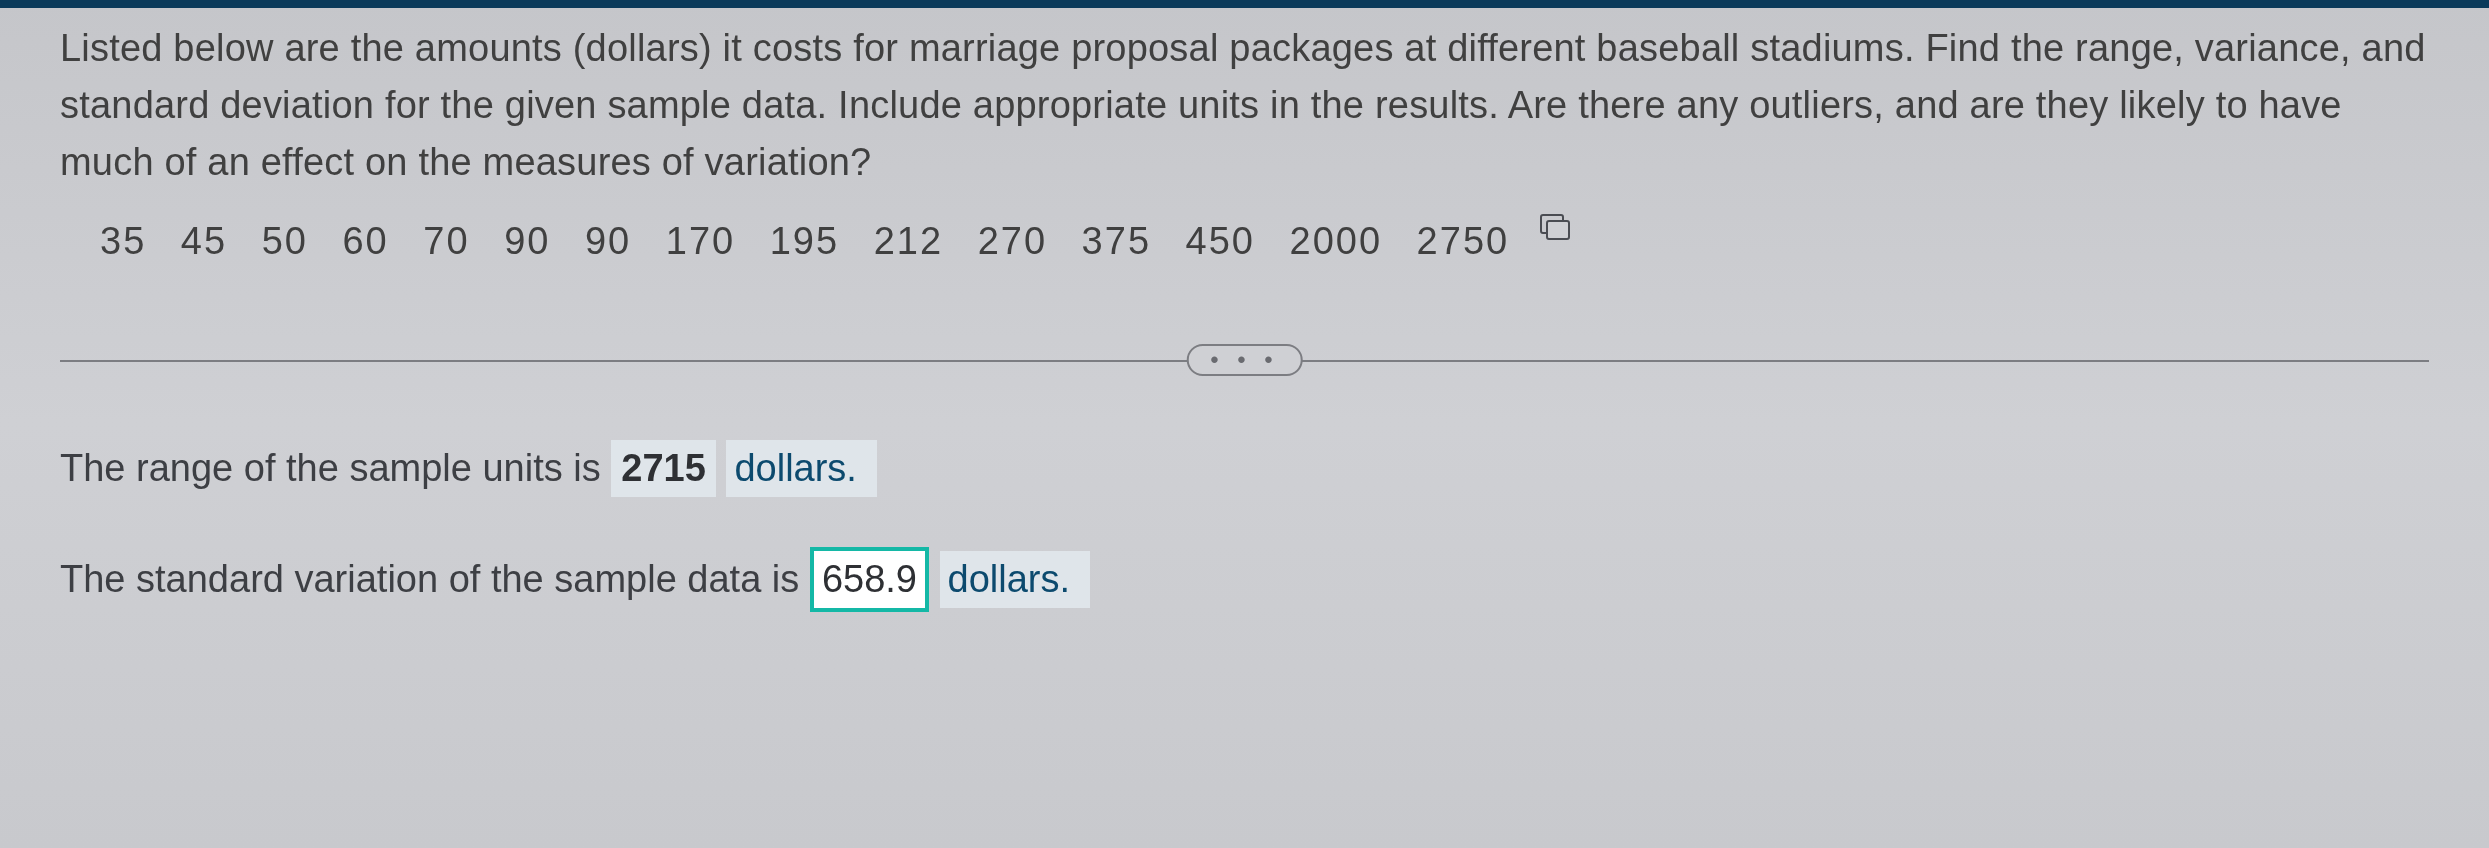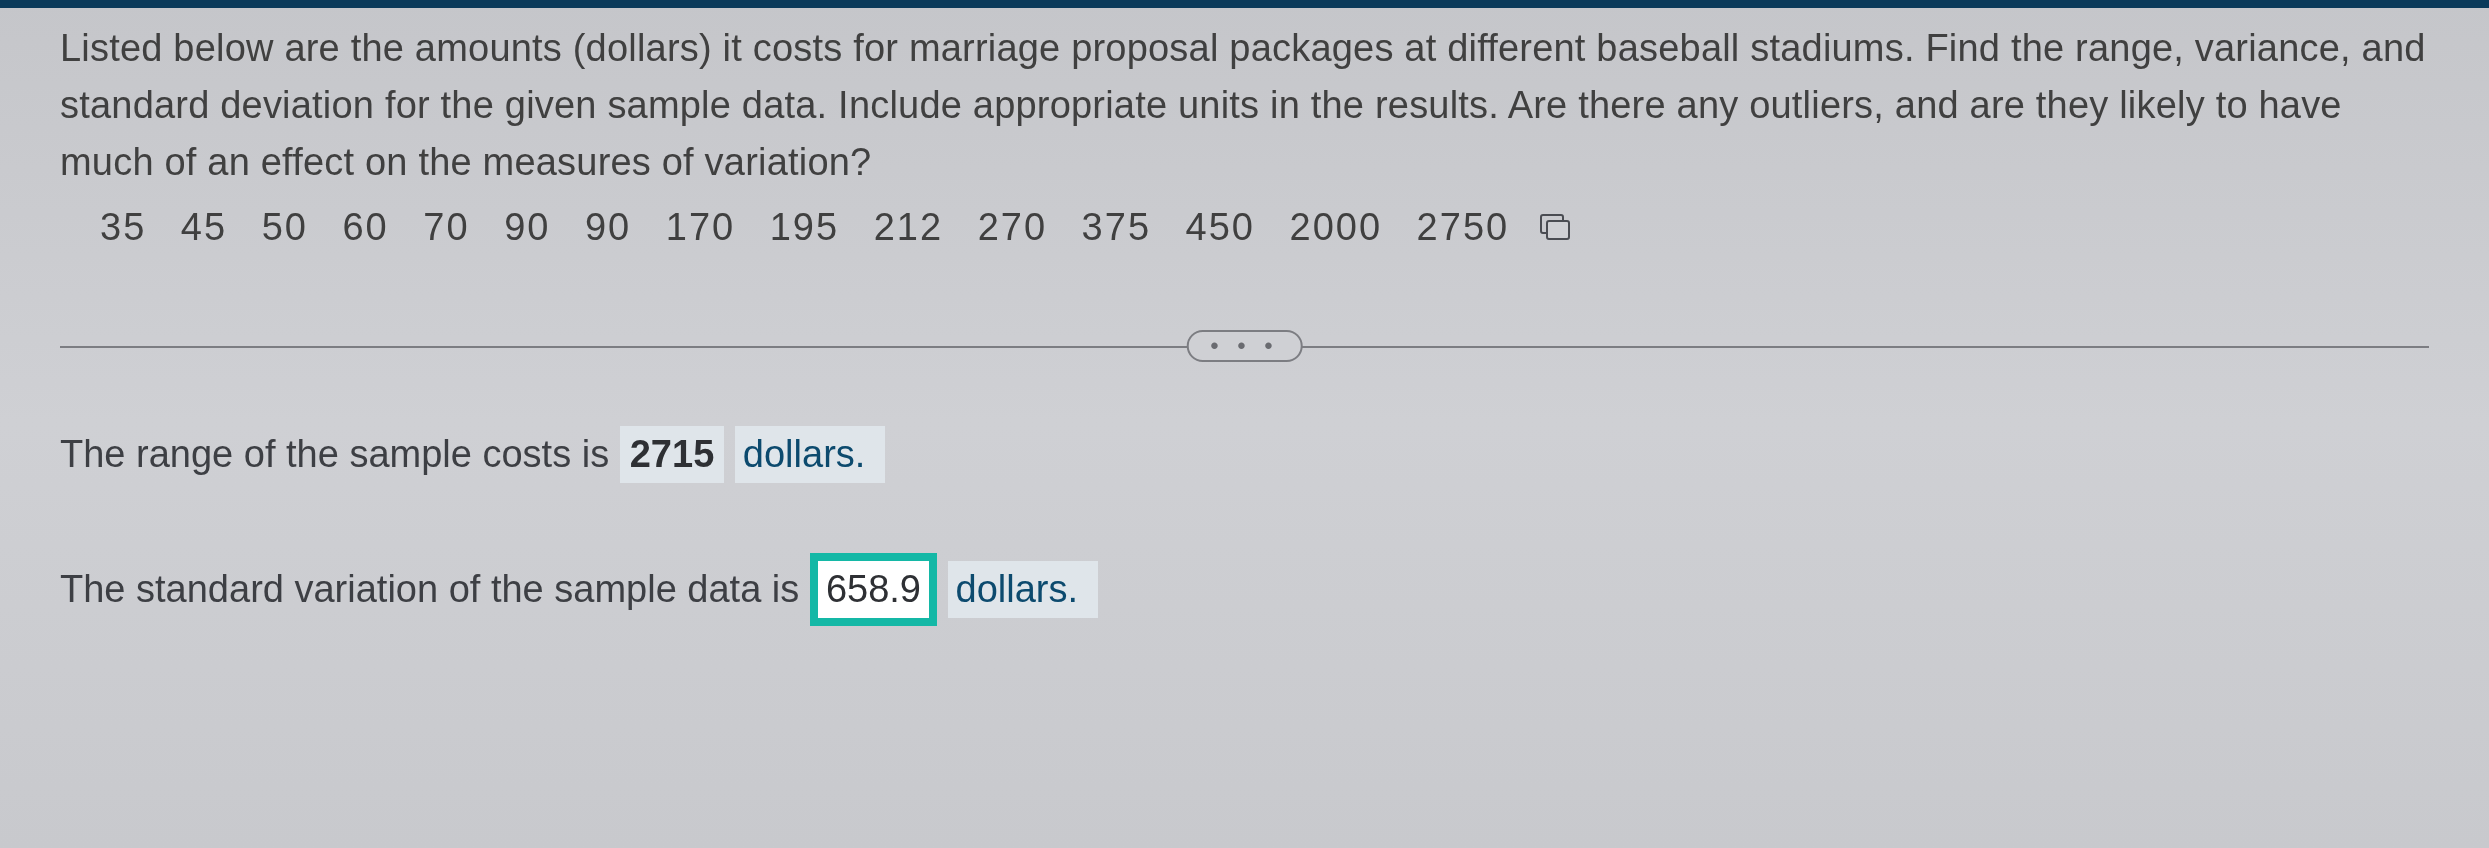--- a/index.html
+++ b/index.html
@@ -19,26 +19,25 @@
     position: absolute;
     top: 0; left: 0; right: 0;
     height: 8px;
     background: #0a3a5a;
   }
   .prompt-block {
     color: #404040;
     letter-spacing: 0.2px;
   }
   .data-row {
-    margin-top: 8px;
+    margin-top: 22px;
     padding-left: 40px;
     letter-spacing: 2px;
     word-spacing: 22px;
     display: flex;
-    align-items: center;
     gap: 28px;
   }
   .data-row .nums { display: inline; }
   .copy-icon {
     display: inline-flex;
     align-items: center;
     justify-content: center;
     width: 36px;
     height: 30px;
     position: relative;
@@ -73,25 +72,24 @@
   .answer-block p { margin-bottom: 10px; }
   .val-entered {
     background: #dfe5ea;
     padding: 0 10px;
     display: inline-block;
     color: #2e3034;
     font-weight: bold;
   }
   .val-boxed {
     background: #ffffff;
-    border: 8px solid #14b8a6;
+    border: 4px solid #14b8a6;
     padding: 0 8px;
     display: inline-block;
     color: #2e3034;
-    margin-top: 20px;
   }
   .unit-sel {
     background: #dfe5ea;
     padding: 0 20px 0 8px;
     display: inline-block;
     color: #0c4a6e;
   }
   .hint {
     color: #3b3d42;
   }
@@ -116,21 +114,21 @@
 <div class="divider-wrap">
   <div class="divider-line"></div>
   <div class="pill">
     <span>• • •</span>
   </div>
 </div>
 
 <div class="answer-block">
 
   <p>
-    <span>The range of the sample costs is</span>
+    <span>The range of the sample units is</span>
     <span class="val-entered">2715</span>
     <span class="unit-sel">dollars.</span>
   </p>
 
   <div class="gap"></div>
 
   <p>
     <span>The standard variation of the sample data is</span>
     <span class="val-boxed">658.9</span>
     <span class="unit-sel">dollars.</span>

